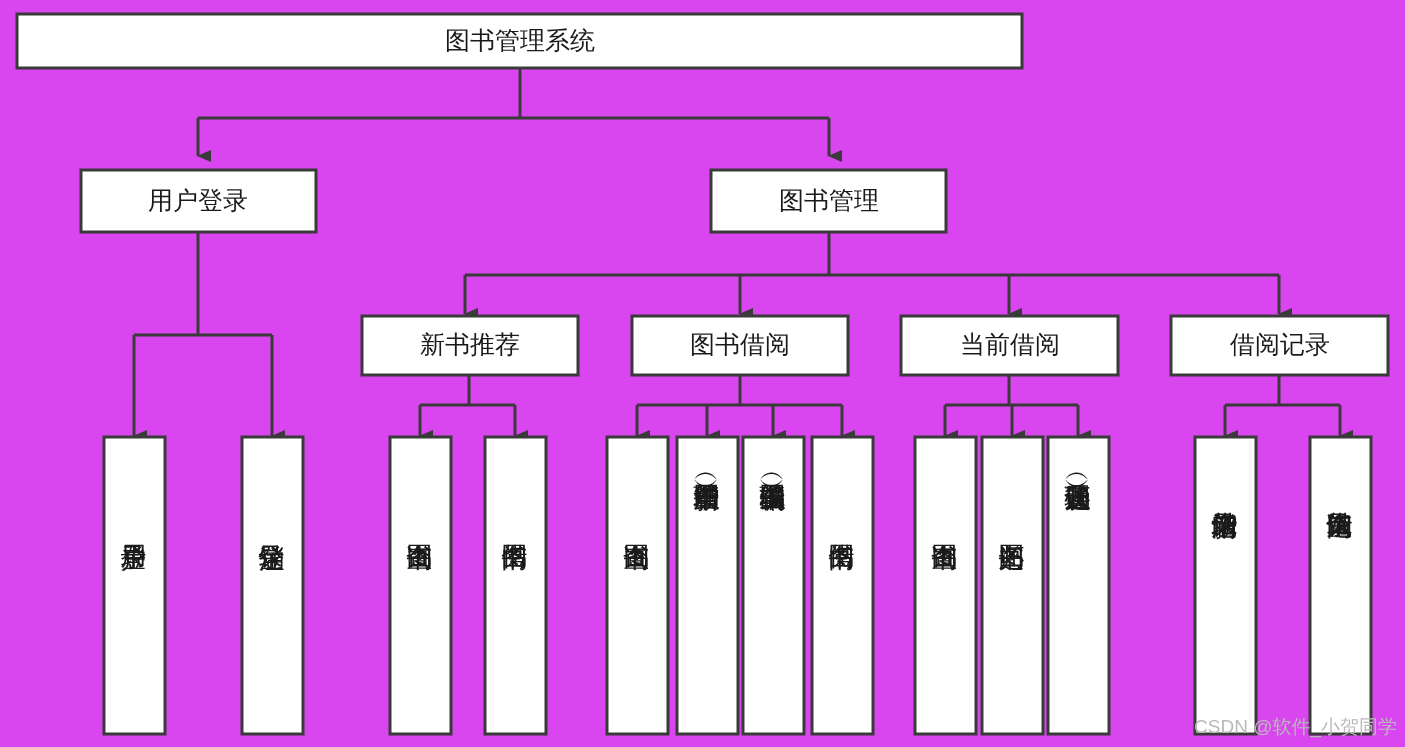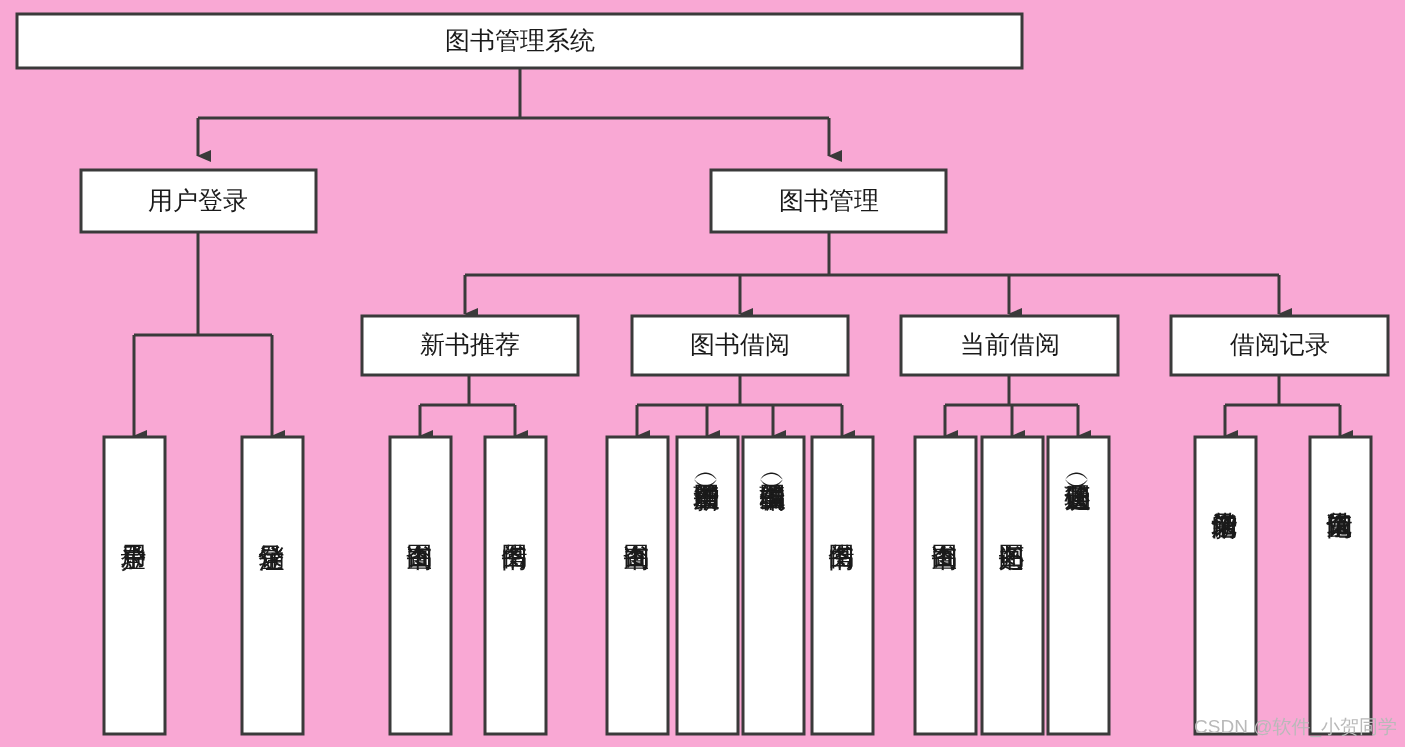--- a/index.html
+++ b/index.html
@@ -1,18 +1,18 @@
 <!DOCTYPE html>
 <html><head>
 <meta charset="utf-8">
 <style>
   html,body{margin:0;padding:0;background:#ffffff;}
   body{width:1405px;height:747px;overflow:hidden;
        font-family:"Liberation Sans","DejaVu Sans",sans-serif;}
-  #diagram-root{position:relative;width:1405px;height:747px;background:#f9a8d4;}
+  #diagram-root{position:relative;width:1405px;height:747px;background:#d946ef;}
   svg{display:block;}
   .node-box{fill:#ffffff;stroke:#3a3a3a;stroke-width:3;}
   .edge{stroke:#3a3a3a;stroke-width:3;fill:none;}
   .node-label{fill:#1a1a1a;font-family:"Liberation Sans","DejaVu Sans",sans-serif;
               font-size:25px;text-anchor:middle;dominant-baseline:middle;}
   .leaf-label{fill:#1a1a1a;font-family:"Liberation Sans","DejaVu Sans",sans-serif;
               font-size:26px;text-anchor:middle;}
   .watermark{fill:#b9b9b9;font-family:"Liberation Sans","DejaVu Sans",sans-serif;
              font-size:19px;text-anchor:end;}
 </style>

